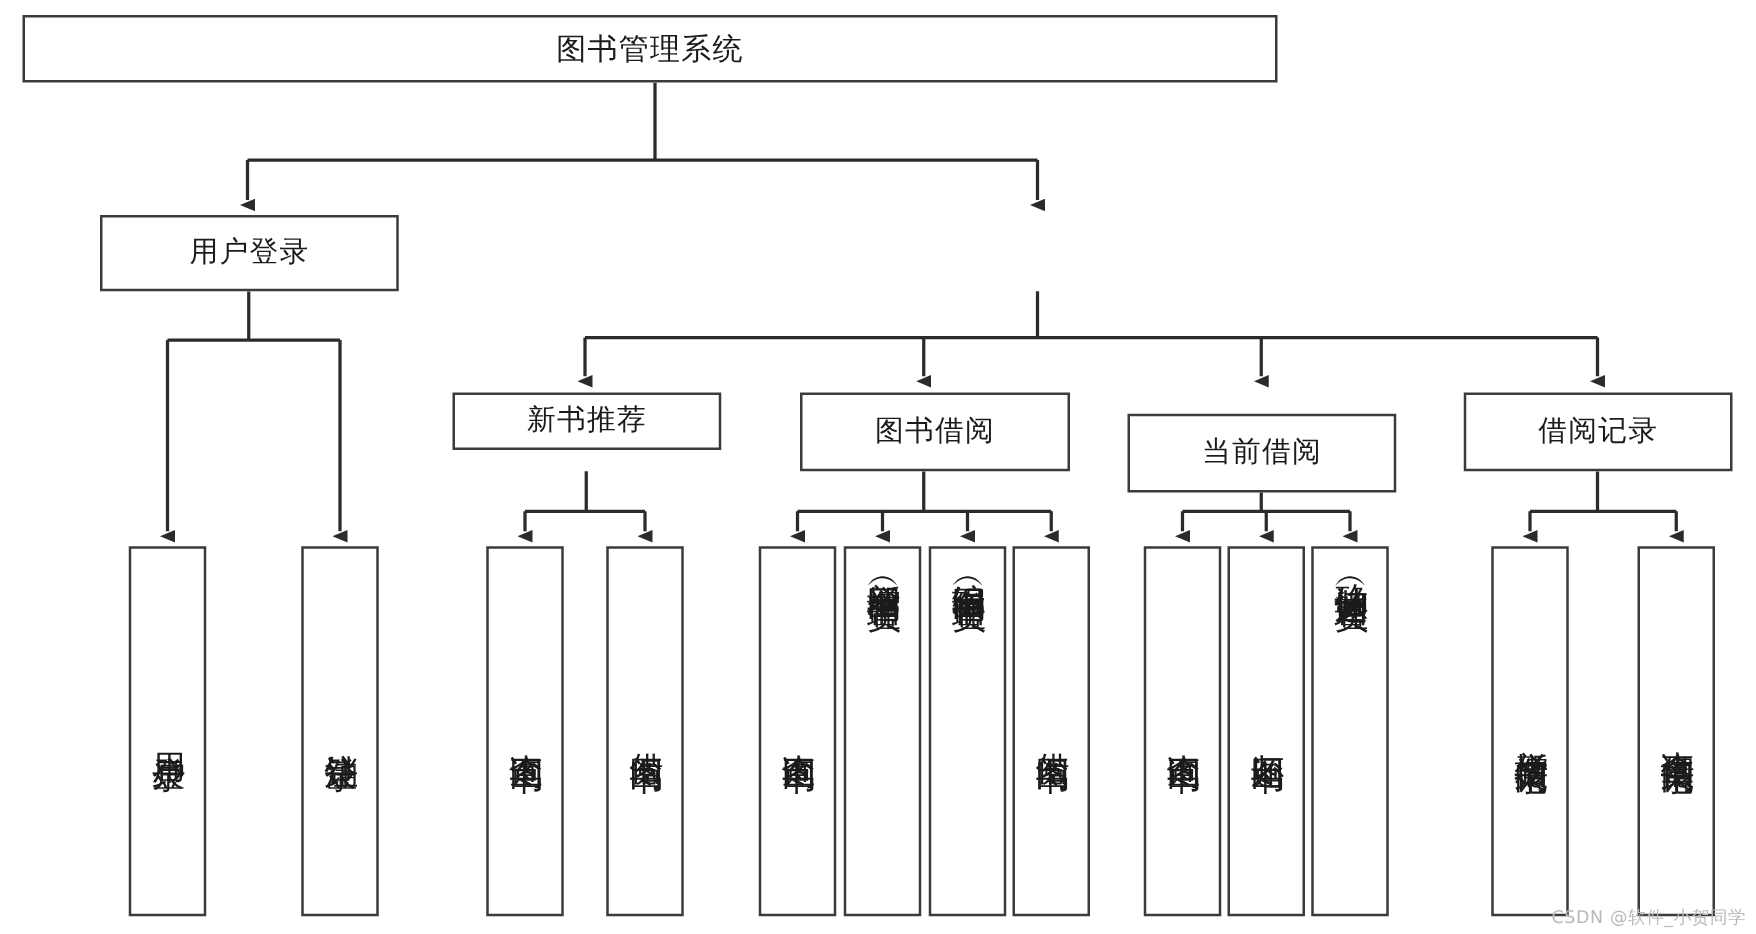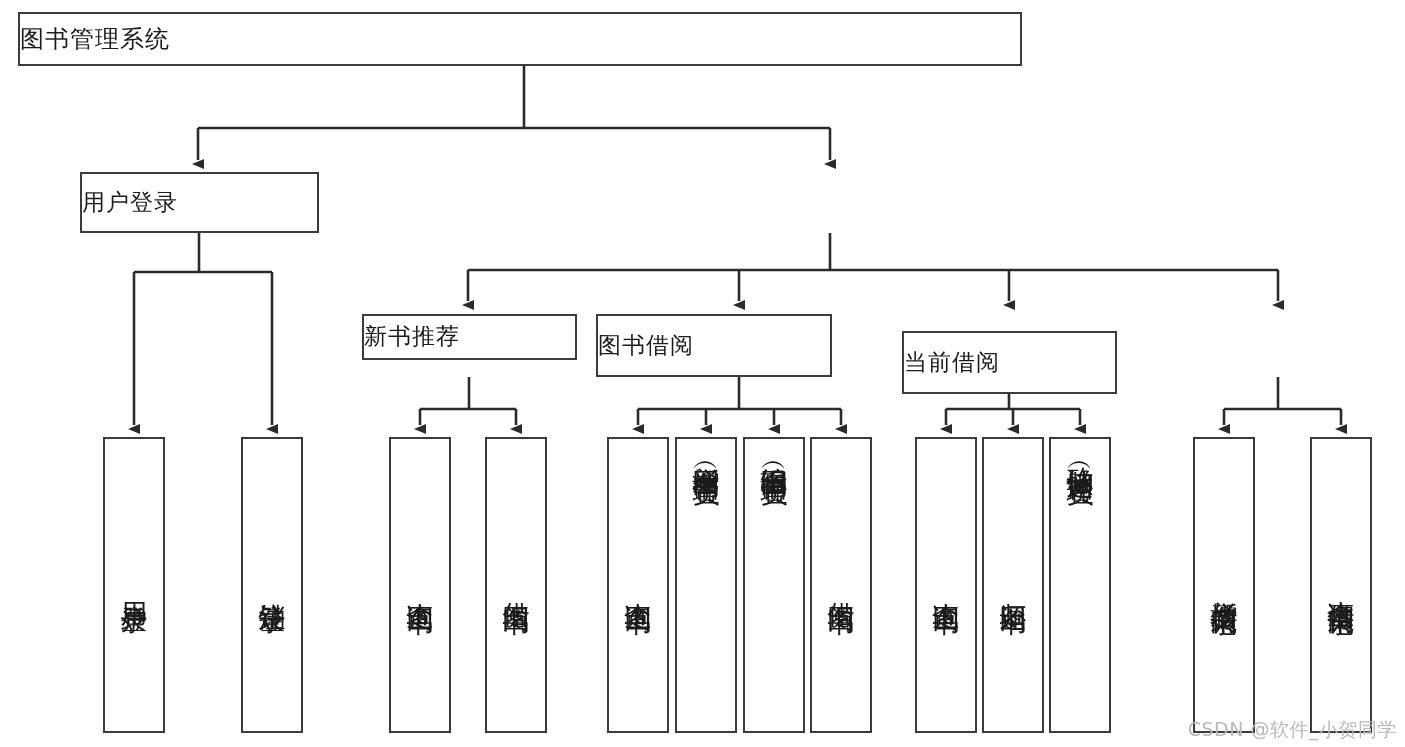--- a/index.html
+++ b/index.html
@@ -24,20 +24,21 @@
     height: 747px;
     pointer-events: none;
   }
   .node {
     position: absolute;
     box-sizing: border-box;
     border: 2.5px solid #3b3b3b;
     background: #ffffff;
     display: flex;
     align-items: center;
+    justify-content: center;
     color: #1b1b1b;
   }
   .node .label {
     display: block;
     text-align: center;
     line-height: 1.18;
   }
   
   .node.h .label {
     font-size: 23px;
@@ -64,21 +65,21 @@
     max-height: 100%;
   }
   .node.v.mid {
     align-items: center;
     padding-top: 0;
   }
   .watermark {
     position: absolute;
     right: 8px;
     bottom: 4px;
-    font-size: 19px;
+    font-size: 14px;
     color: #b9b9b9;
     letter-spacing: 0.5px;
     white-space: nowrap;
     user-select: none;
   }
 </style>
 </head>
 <body>
 
 <div id="canvas">
@@ -137,26 +138,29 @@
     <span class="label">图书管理系统</span>
   </div>
 
   <div class="node h" style="left:80px; top:172px; width:239px; height:61px;">
     <span class="label">用户登录</span>
   </div>
 
   <div class="node h" style="left:362px; top:314px; width:215px; height:46px;">
     <span class="label">新书推荐</span>
   </div>
-  <div class="node h" style="left:596px; top:314px; width:236px; height:63px;">
+  <div class="node h" style="left:640px; top:314px; width:216px; height:63px;">
     <span class="label">图书借阅</span>
   </div>
   <div class="node h" style="left:902px; top:314px; width:215px; height:63px;margin-top:17px;">
     <span class="label">当前借阅</span>
   </div>
+  <div class="node h" style="left:1171px; top:314px; width:215px; height:63px;">
+    <span class="label">借阅记录</span>
+  </div>
 
   <div class="node v mid" style="left:103px; top:437px; width:62px; height:296px;">
     <span class="label">用户登录</span>
   </div>
   <div class="node v mid" style="left:241px; top:437px; width:62px; height:296px;">
     <span class="label">注销登录</span>
   </div>
 
   <div class="node v mid" style="left:389px; top:437px; width:62px; height:296px;">
     <span class="label">查询图书</span>

